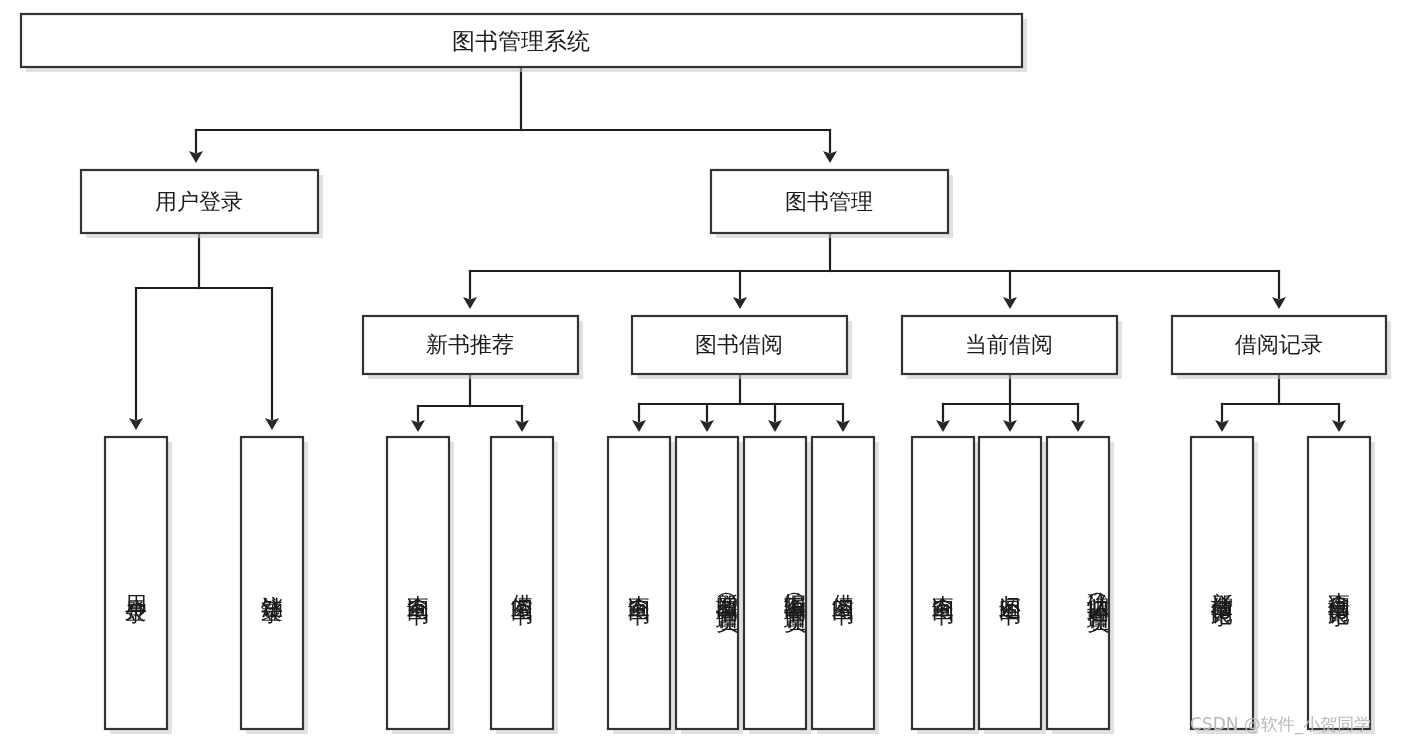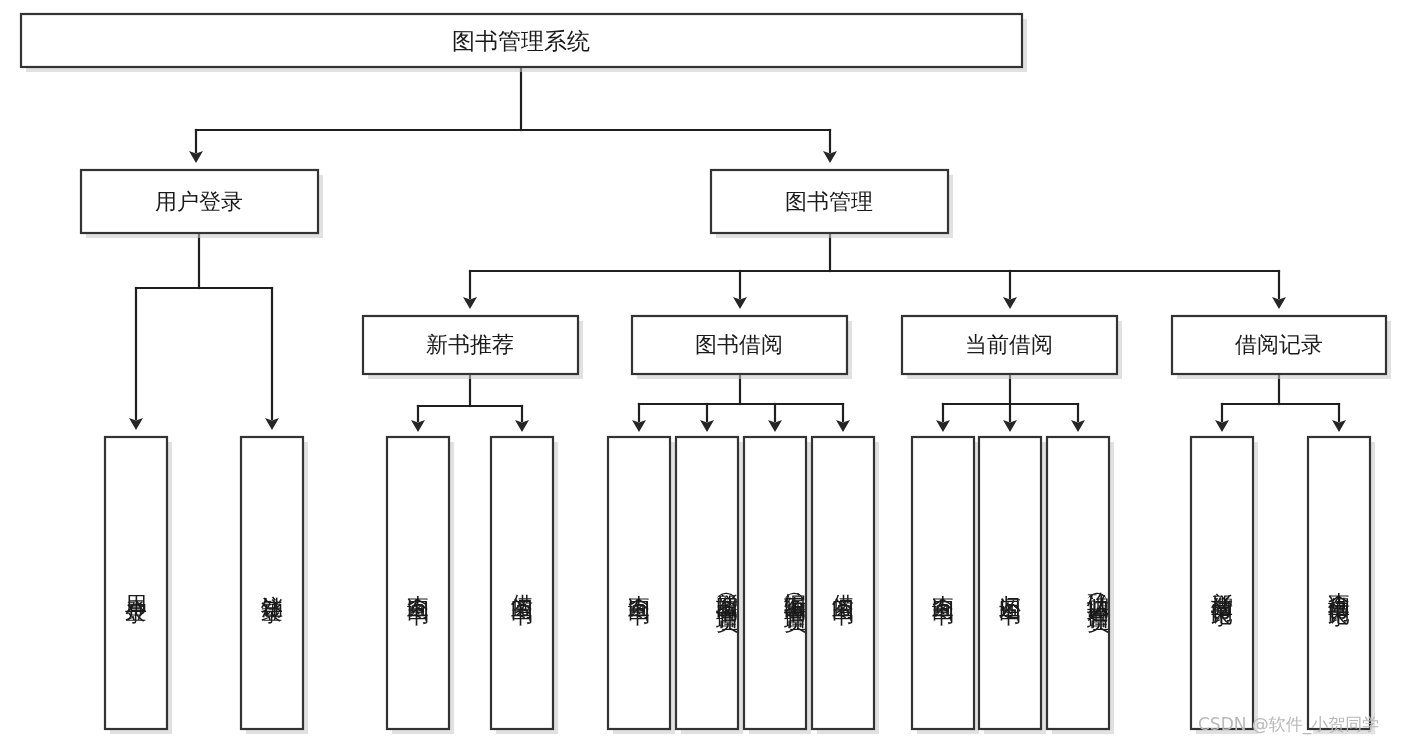--- a/index.html
+++ b/index.html
@@ -75,21 +75,20 @@
     align-items: center;
   }
   .watermark {
     position: absolute;
     font-family: "DejaVu Sans", "Liberation Sans", sans-serif;
     font-size: 17px;
     color: #b9b9b9;
     white-space: nowrap;
     left: 1190px;
     top: 713px;
-    padding-left: 8px;
   }
 </style>
 </head>
 <body>
 
 <div id="diagram-root">
 
   <svg class="diagram-canvas" viewBox="0 0 1405 747" xmlns="http://www.w3.org/2000/svg">
     <defs>
       <marker id="arrow" markerWidth="12" markerHeight="14" refX="1" refY="7" orient="auto" markerUnits="userSpaceOnUse">

